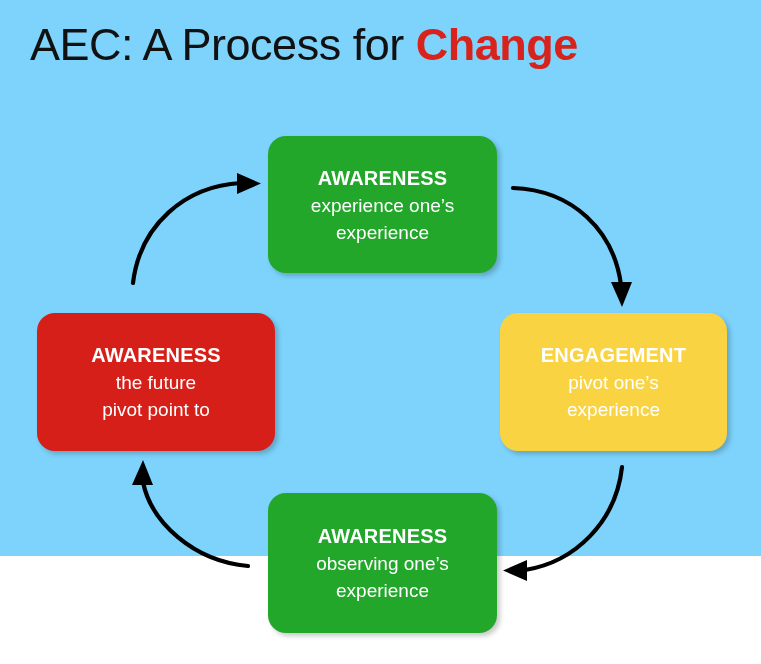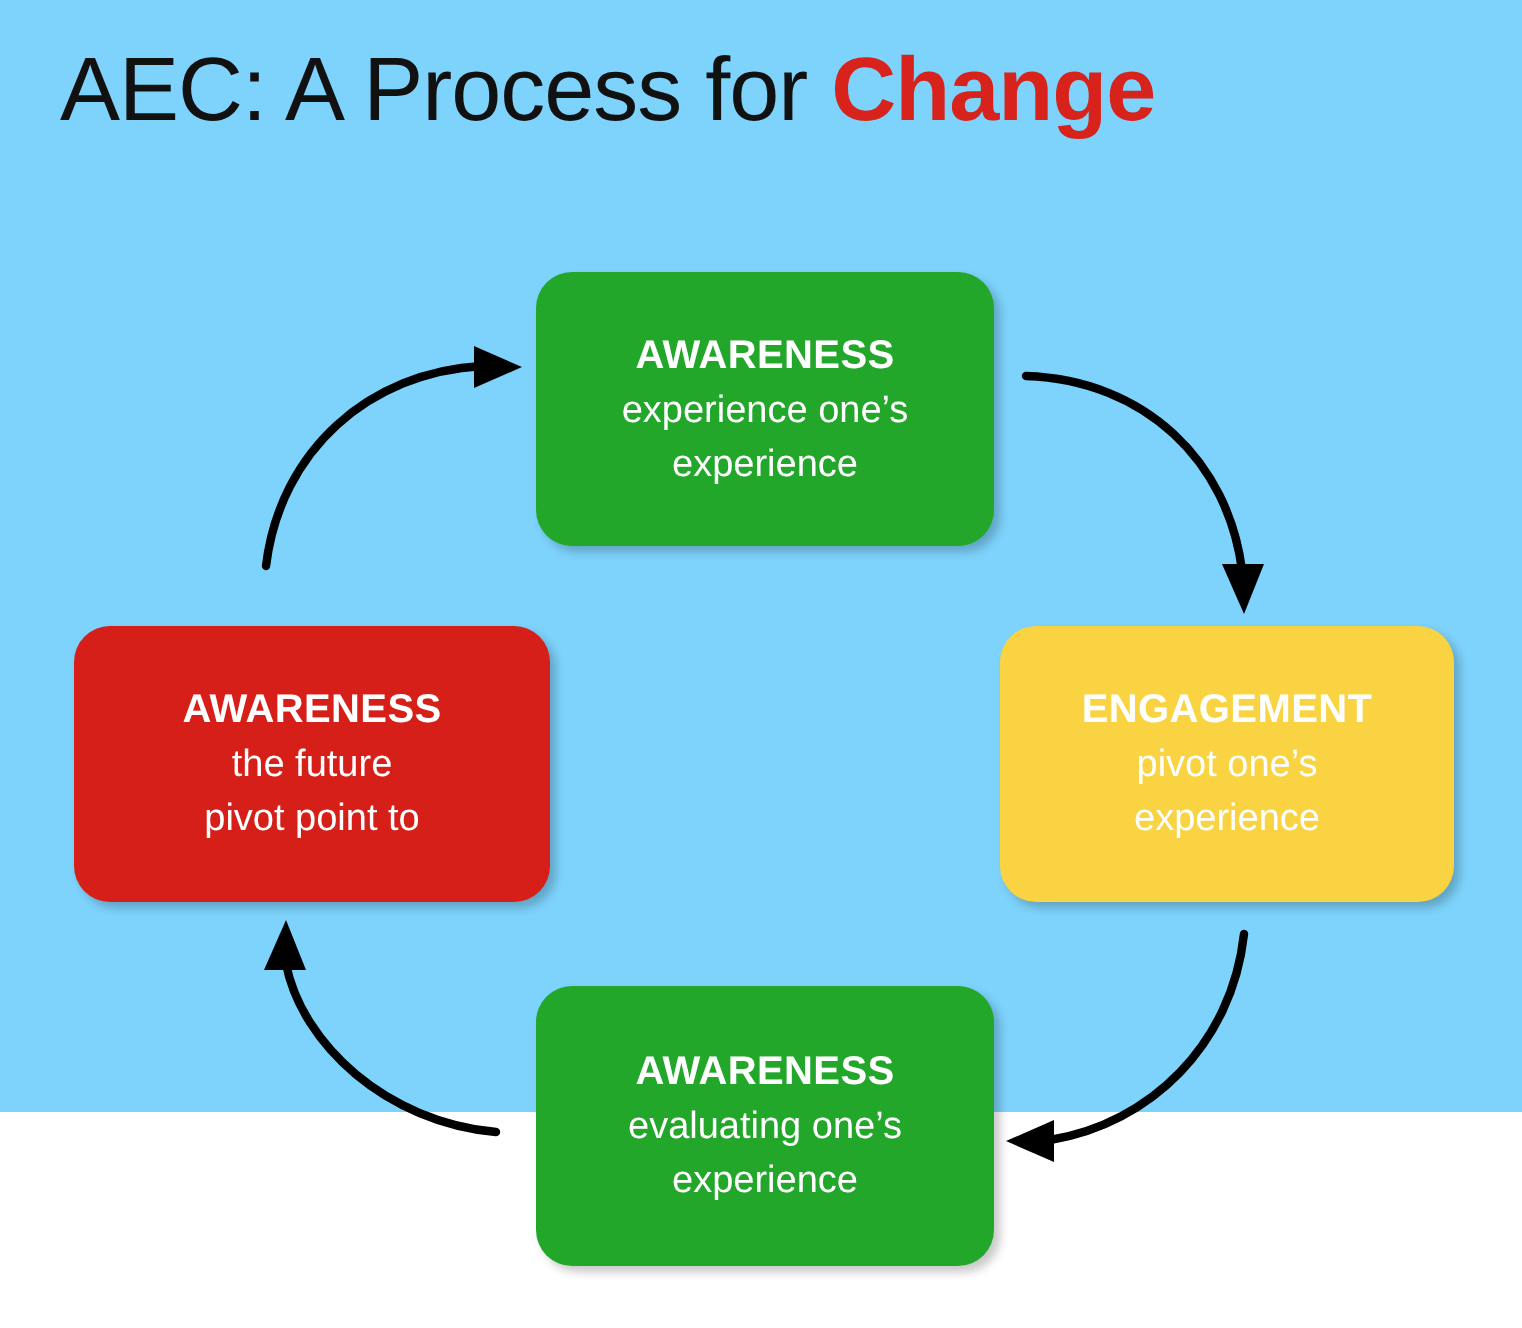--- a/index.html
+++ b/index.html
@@ -145,21 +145,21 @@
   </div>
 
   <div class="node" id="node-engagement">
     <div class="heading">ENGAGEMENT</div>
     <div class="desc">pivot one’s</div>
     <div class="desc">experience</div>
   </div>
 
   <div class="node" id="node-awareness-bottom">
     <div class="heading">AWARENESS</div>
-    <div class="desc">evaluating one’s</div>
+    <div class="desc">observing one’s</div>
     <div class="desc">experience</div>
   </div>
 
   <div class="node" id="node-completion">
     <div class="heading">AWARENESS</div>
     <div class="desc">the future</div>
     <div class="desc">pivot point to</div>
   </div>
 
 </div>

